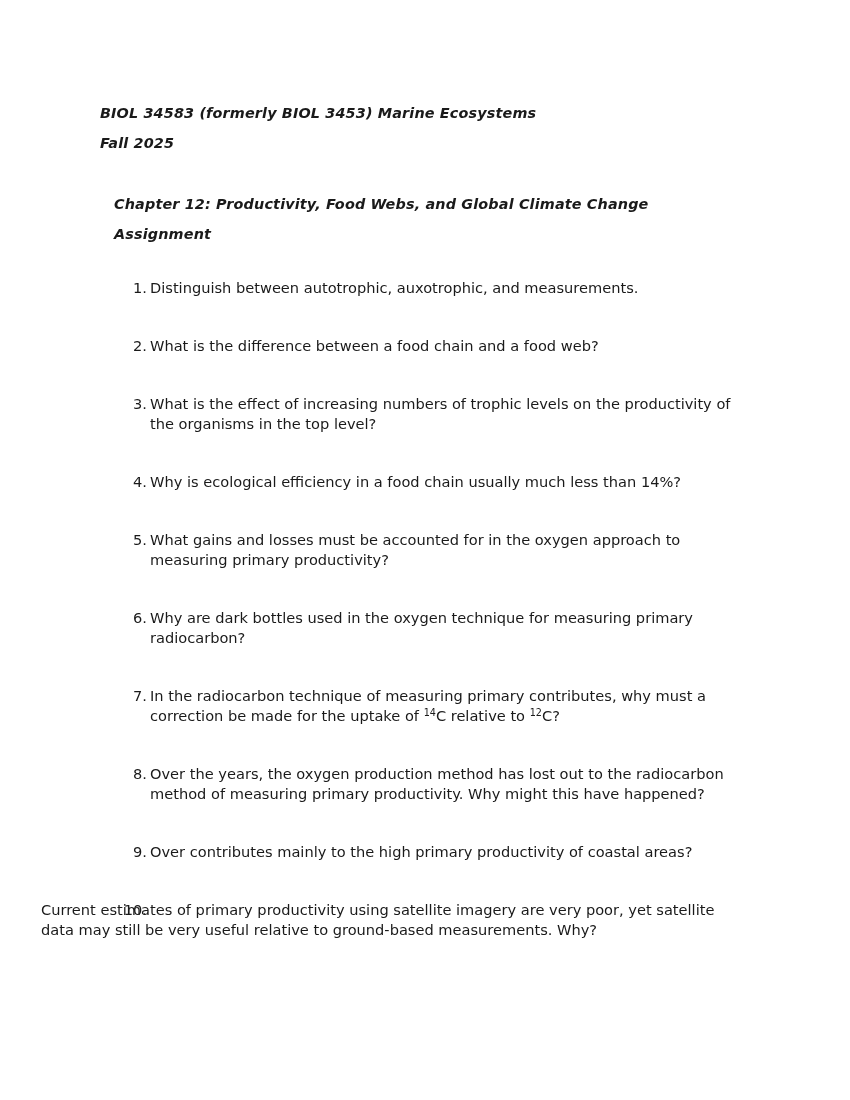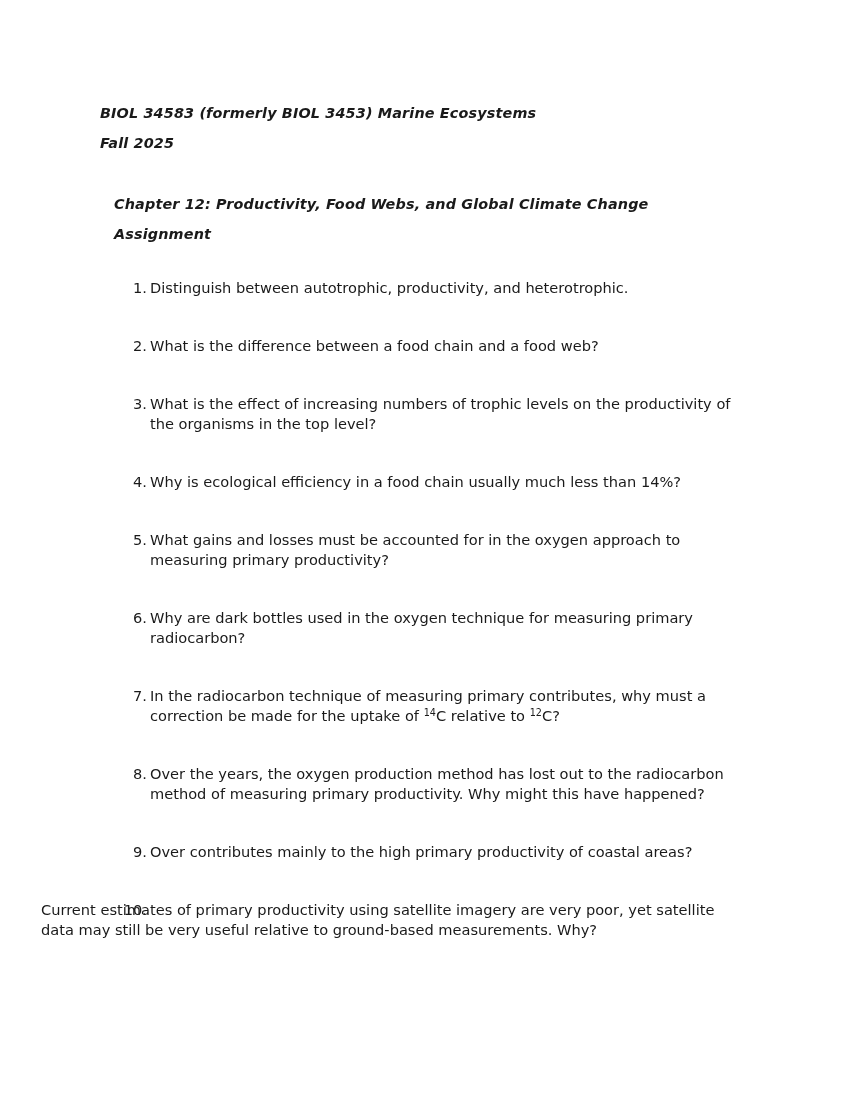--- a/index.html
+++ b/index.html
@@ -92,21 +92,21 @@
 
   <div class="heading-block" id="chapter-heading">
     <div class="heading-line">Chapter 12: Productivity, Food Webs, and Global Climate Change</div>
     <div class="heading-line">Assignment</div>
   </div>
 
   <ol class="question-list">
 
     <li class="question-item">
       <span class="q-marker">1.</span>
-      <span class="q-text">Distinguish between autotrophic, productivity, and heterotrophic.</span>
+      <span class="q-text">Distinguish between autotrophic, auxotrophic, and measurements.</span>
     </li>
 
     <li class="question-item">
       <span class="q-marker">2.</span>
       <span class="q-text">What is the difference between a food chain and a food web?</span>
     </li>
 
     <li class="question-item">
       <span class="q-marker">3.</span>
       <span class="q-text">What is the effect of increasing numbers of trophic levels on the productivity of the organisms in the top level?</span>

